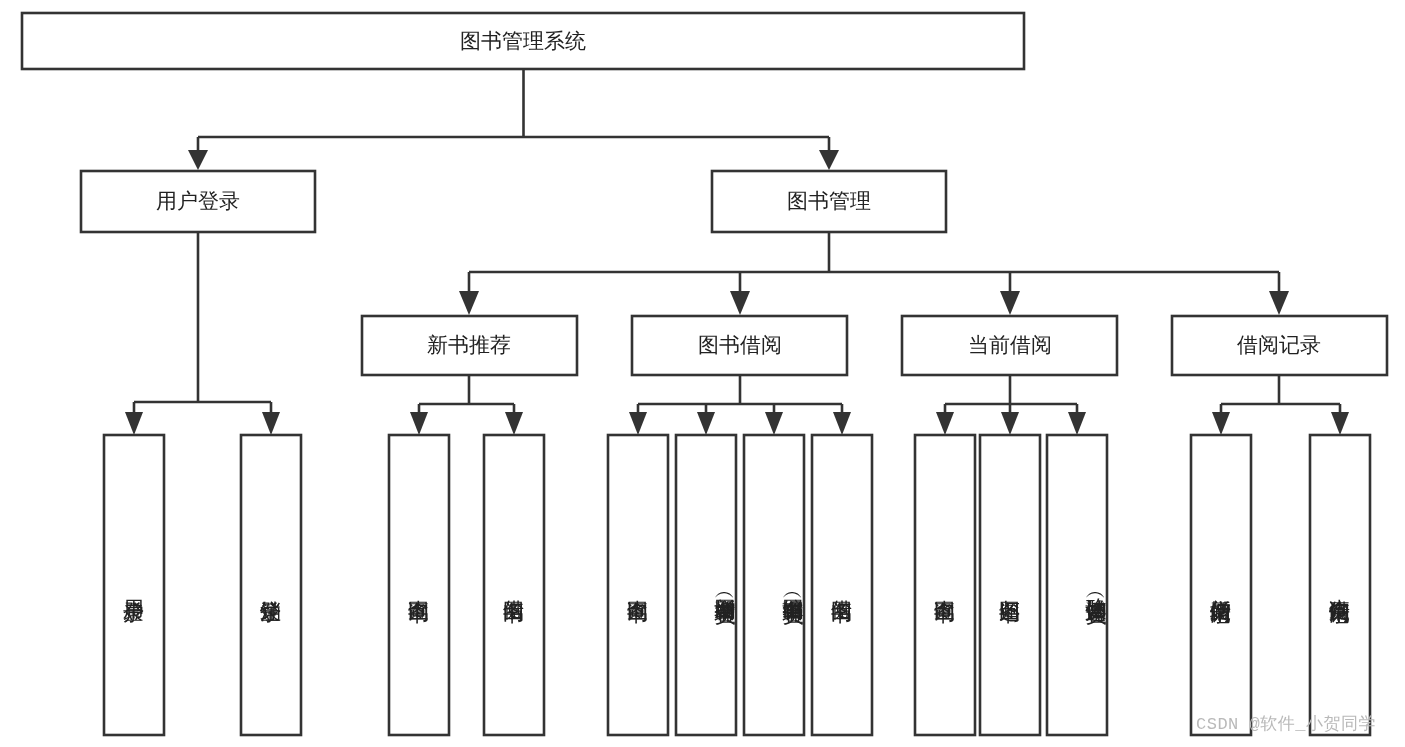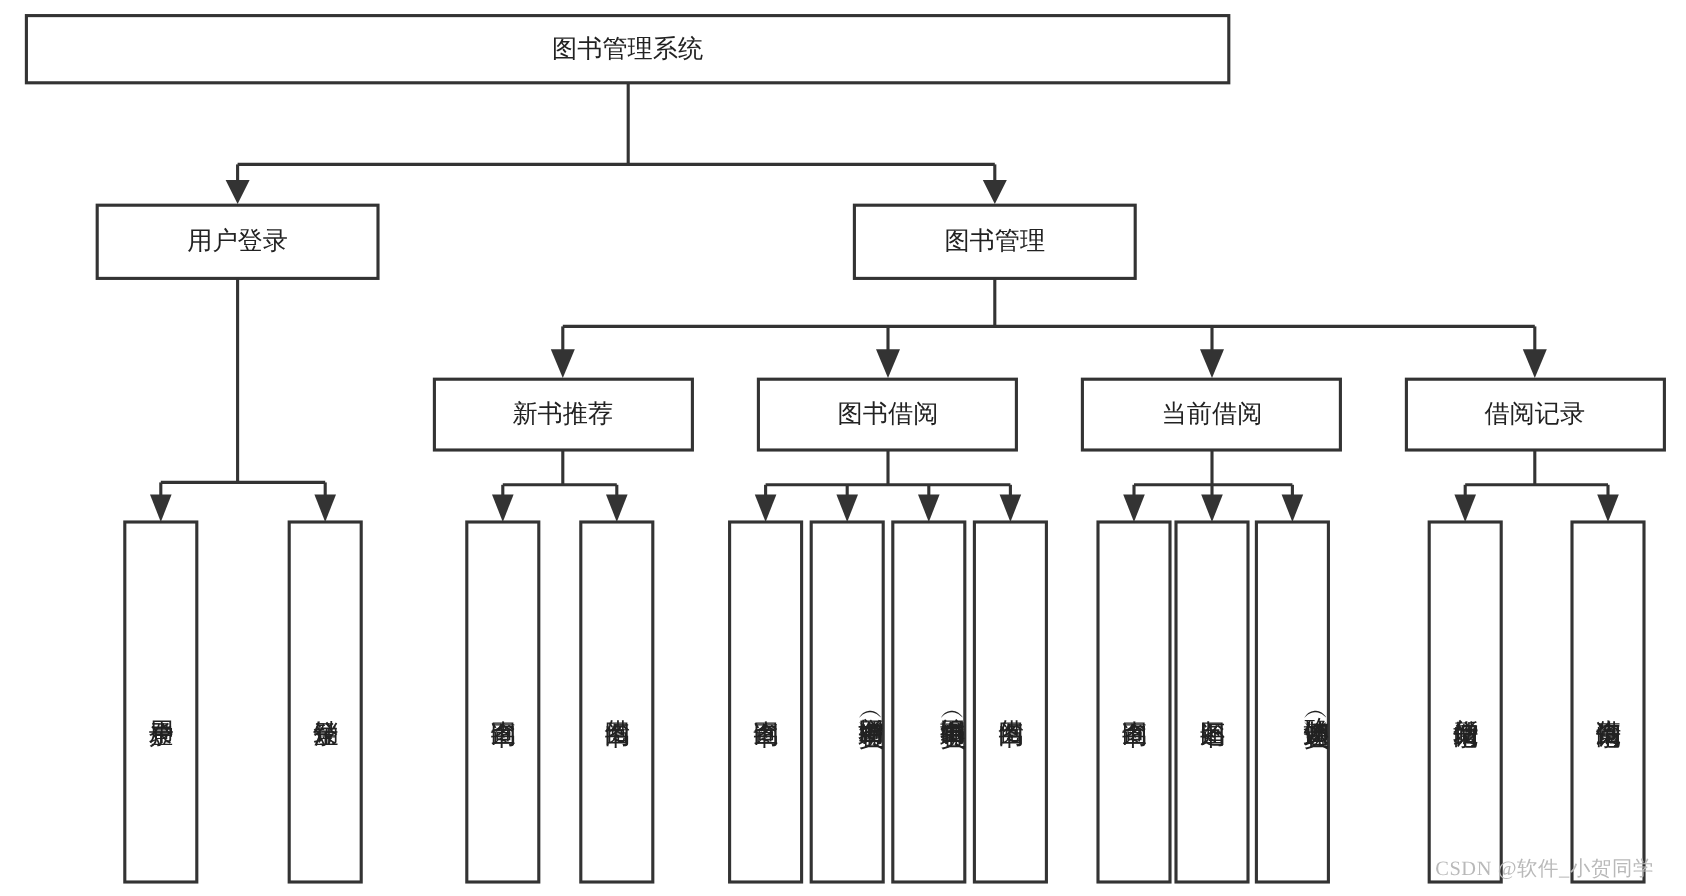--- a/index.html
+++ b/index.html
@@ -61,21 +61,21 @@
     letter-spacing: 1px;
     display: flex;
     align-items: center;
     justify-content: center;
     white-space: nowrap;
     pointer-events: none;
     user-select: none;
   }
   .watermark {
     position: absolute;
-    font-family: Liberation Serif, serif;
+    font-family: Liberation Mono, monospace;
     font-size: 17px;
     color: #b9b9b9;
     white-space: nowrap;
     letter-spacing: 0.5px;
   }
 </style>
 </head>
 <body>
 
 <div id="diagram-root">

